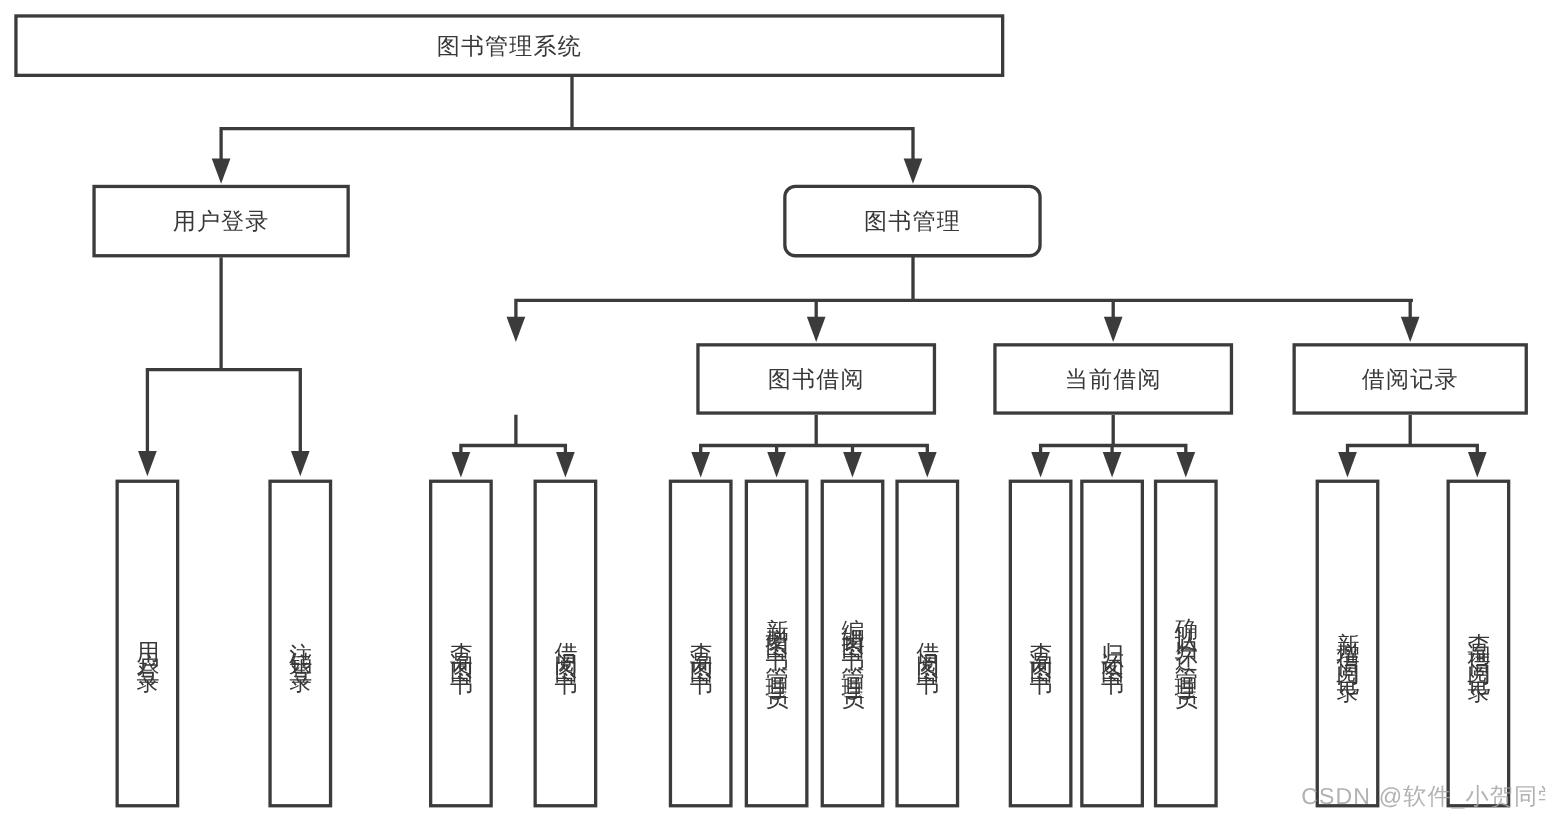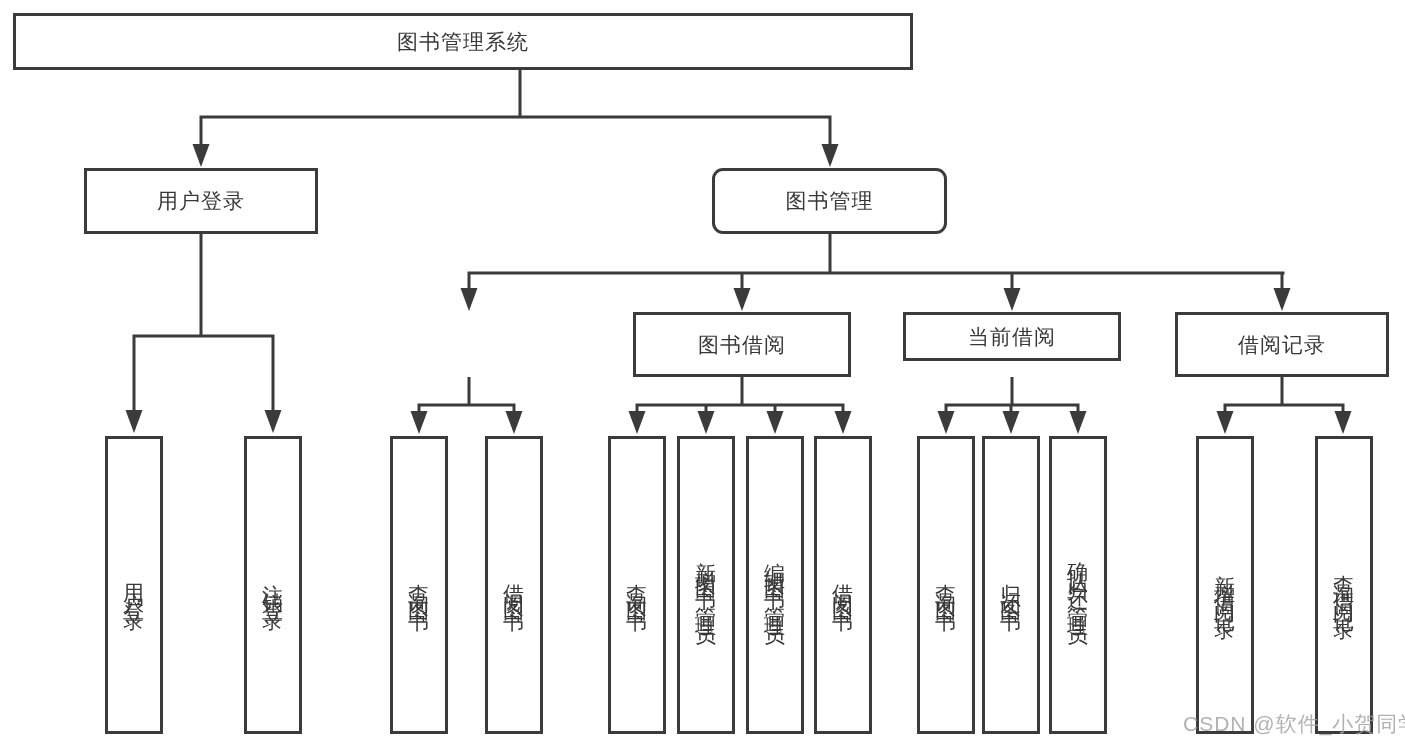--- a/index.html
+++ b/index.html
@@ -118,21 +118,21 @@
       <polygon points="1334.5,411 1351.5,411 1343,434"></polygon>
     </g>
   </svg>
 
   <div class="box hbox" style="left:13px; top:13px; width:900px; height:57px;text-align:center;">图书管理系统</div>
 
   <div class="box hbox" style="left:84px; top:168px; width:234px; height:66px;">用户登录</div>
   <div class="box hbox" style="left:712px; top:168px; width:235px; height:66px;border-radius:11px;">图书管理</div>
 
   <div class="box hbox" style="left:633px; top:312px; width:218px; height:65px;">图书借阅</div>
-  <div class="box hbox" style="left:903px; top:312px; width:218px; height:49px;">当前借阅</div>
+  <div class="box hbox" style="left:903px; top:312px; width:218px; height:65px;">当前借阅</div>
   <div class="box hbox" style="left:1175px; top:312px; width:214px; height:65px;text-align:right;">借阅记录</div>
 
   <div class="box vbox" style="left:105px;">
     <span class="vtext">用户登录</span>
   </div>
   <div class="box vbox" style="left:244px;">
     <span class="vtext">注销登录</span>
   </div>
 
   <div class="box vbox" style="left:390px;">

